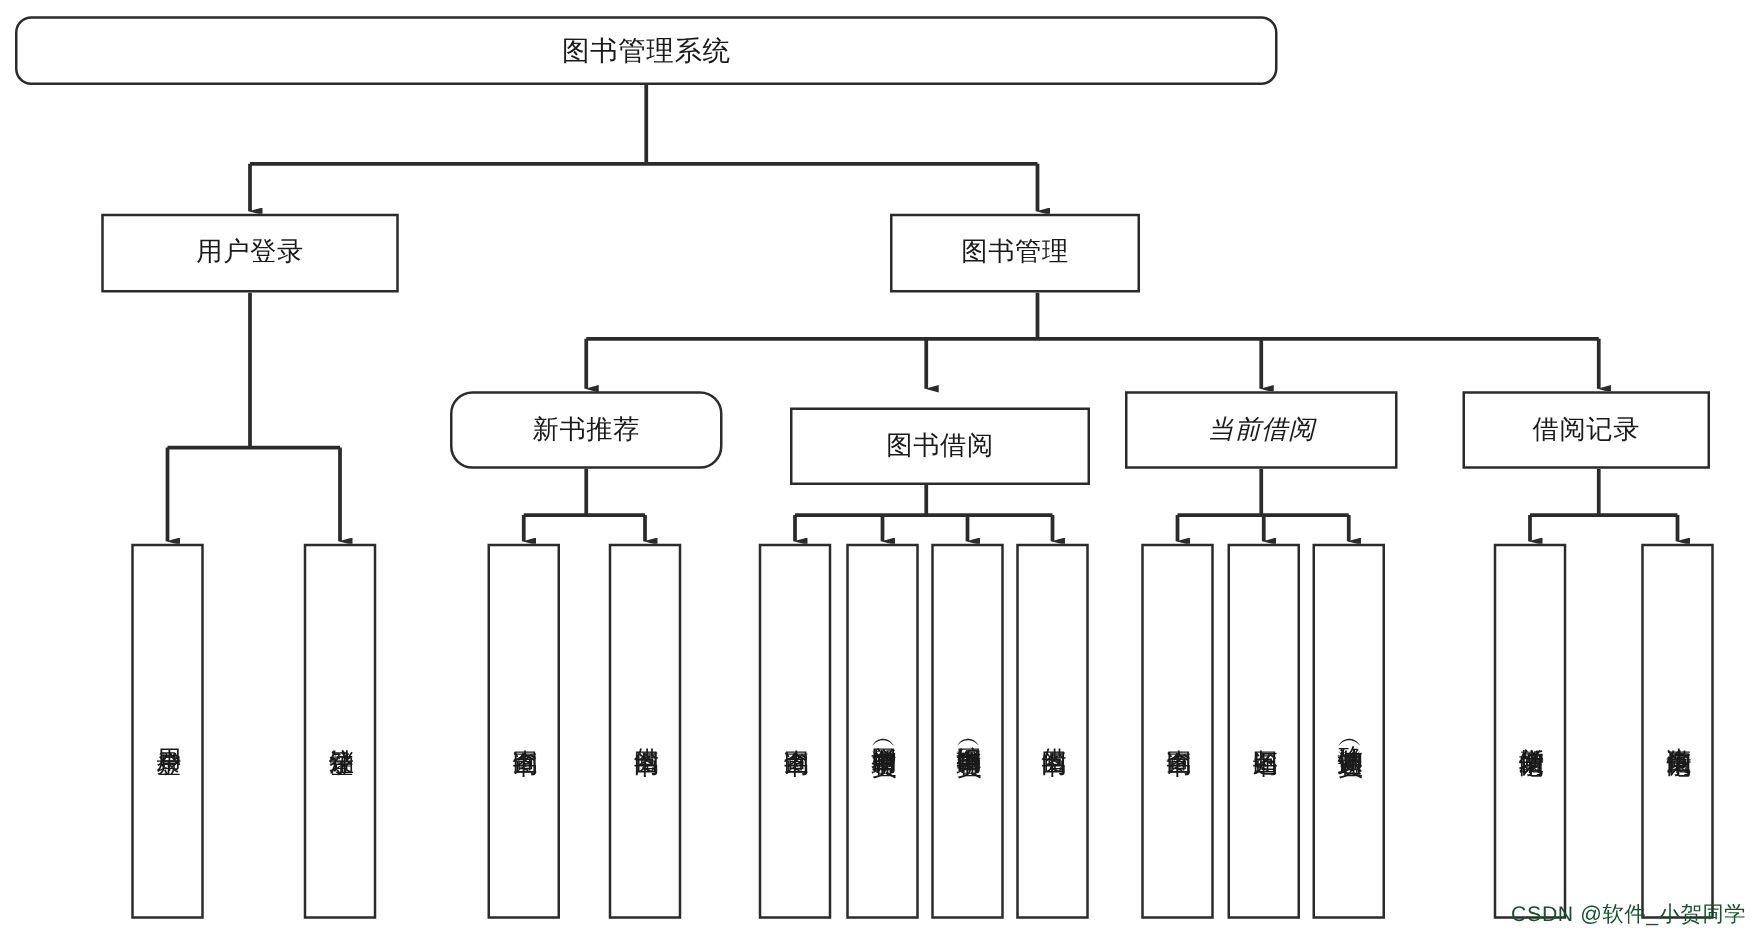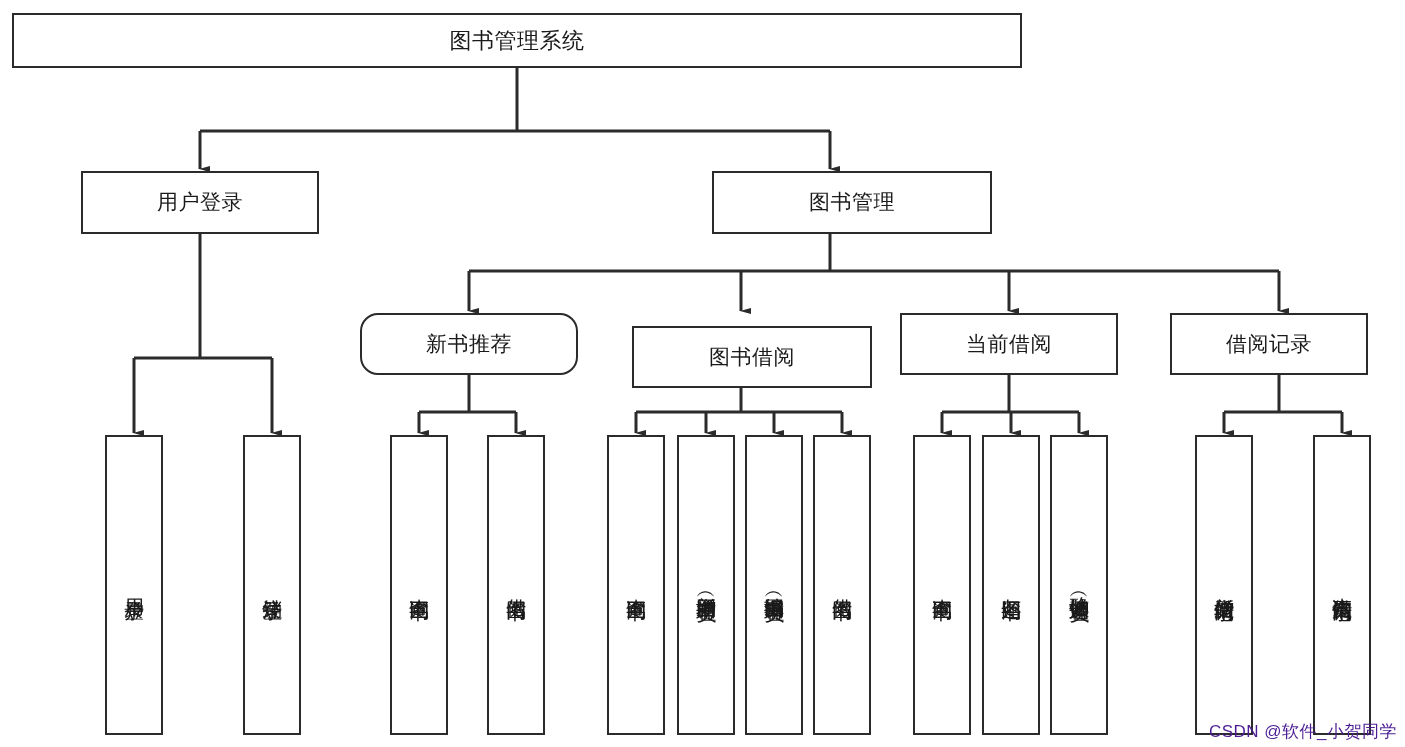--- a/index.html
+++ b/index.html
@@ -55,21 +55,21 @@
     max-height: 285px;
   }
   .root-box .node-label {
     font-size: 22px;
   }
   .watermark {
     position: absolute;
     right: 8px;
     bottom: 4px;
     font-size: 17px;
-    color: #4c1d95;
+    color: #14532d;
     letter-spacing: 0.5px;
     white-space: nowrap;
     pointer-events: none;
   }
 </style>
 </head>
 <body>
 
 <div id="diagram-root">
 
@@ -110,42 +110,42 @@
         <line x1="1011" y1="412" x2="1011" y2="433" marker-end="url(#arrowhead)"></line>
         <line x1="1079" y1="412" x2="1079" y2="433" marker-end="url(#arrowhead)"></line>
         <line x1="1279" y1="375" x2="1279" y2="412"></line>
         <line x1="1224" y1="412" x2="1342" y2="412"></line>
         <line x1="1224" y1="412" x2="1224" y2="433" marker-end="url(#arrowhead)"></line>
         <line x1="1342" y1="412" x2="1342" y2="433" marker-end="url(#arrowhead)"></line>
       </g>
   </svg>
 
   <div id="nodes-layer">
-      <div class="node-box node-horizontal root-box" style="left: 12px; top: 13px; width: 1010px; height: 55px;">
+      <div class="node-box node-horizontal root-box" style="left: 12px; top: 13px; width: 1010px; height: 55px; border-radius: 13px;">
         <span class="node-label">图书管理系统</span>
       </div>
       <div class="node-box node-horizontal" style="left: 81px; top: 171px; width: 238px; height: 63px;">
         <span class="node-label">用户登录</span>
       </div>
-      <div class="node-box node-horizontal" style="left: 712px; top: 171px; width: 280px; height: 63px;">
+      <div class="node-box node-horizontal" style="left: 712px; top: 171px; width: 200px; height: 63px;">
         <span class="node-label">图书管理</span>
       </div>
       <div class="node-box node-vertical" style="left: 105px; top: 435px; width: 58px; height: 300px;">
         <span class="node-label">用户登录</span>
       </div>
       <div class="node-box node-vertical" style="left: 243px; top: 435px; width: 58px; height: 300px;">
         <span class="node-label">注销登录</span>
       </div>
       <div class="node-box node-horizontal" style="left: 360px; top: 313px; width: 218px; height: 62px; border-radius: 18px;">
         <span class="node-label">新书推荐</span>
       </div>
       <div class="node-box node-horizontal" style="left: 632px; top: 326px; width: 240px; height: 62px;">
         <span class="node-label">图书借阅</span>
       </div>
-      <div class="node-box node-horizontal" style="left: 900px; top: 313px; width: 218px; height: 62px;">
+      <div class="node-box node-horizontal" style="left: 900px; top: 313px; width: 218px; height: 62px; font-style: italic;">
         <span class="node-label">当前借阅</span>
       </div>
       <div class="node-box node-horizontal" style="left: 1170px; top: 313px; width: 198px; height: 62px;">
         <span class="node-label">借阅记录</span>
       </div>
       <div class="node-box node-vertical" style="left: 390px; top: 435px; width: 58px; height: 300px;">
         <span class="node-label">查询图书</span>
       </div>
       <div class="node-box node-vertical" style="left: 487px; top: 435px; width: 58px; height: 300px;">
         <span class="node-label">借阅图书</span>

